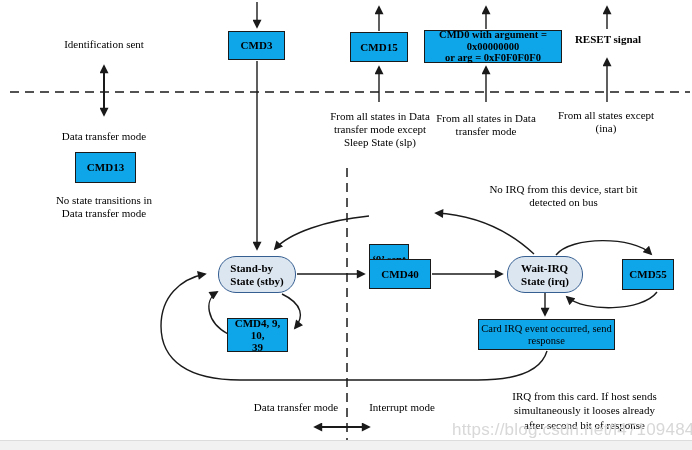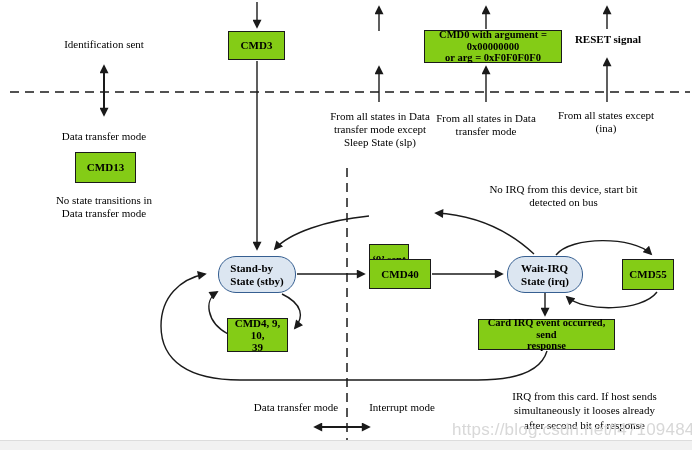--- a/index.html
+++ b/index.html
@@ -2,26 +2,26 @@
 <html><head>
 <meta charset="utf-8">
 <style>
   html,body{margin:0;padding:0;background:#fff;}
   #diagram{
     position:relative;width:692px;height:450px;background:#ffffff;
     font-family:"Liberation Serif", serif;color:#000;overflow:hidden;
   }
   #connectors{position:absolute;left:0;top:0;z-index:1;}
   .box{
-    position:absolute;z-index:2;border:1.5px solid #1a1a1a;background:#84cc16;
+    position:absolute;z-index:2;border:1.5px solid #1a1a1a;background:#0ea5e9;
     display:flex;align-items:center;justify-content:center;text-align:center;
     font-weight:bold;font-size:11px;line-height:1.12;white-space:pre-line;box-sizing:border-box;
   }
   .box.small{font-size:10.5px;}
-  .box.normal{font-weight:bold;}
+  .box.normal{font-weight:normal;}
   .state{
     position:absolute;z-index:2;border:1.5px solid #365f91;background:#dce6f1;
     border-radius:18px;display:flex;align-items:center;justify-content:center;
     font-weight:bold;font-size:11px;line-height:1.18;
     white-space:pre-line;box-sizing:border-box;
   }
   .lbl{
     position:absolute;z-index:2;font-size:11px;line-height:1.2;
     text-align:center;white-space:pre-line;
   }
@@ -77,20 +77,21 @@
       <path d="M547,351 C541,371 517,380 478,380 L240,380 C189,380 161,361 161,326 C161,297 180,279 205,274" marker-end="url(#ah)"></path>
     </g>
   </svg>
 
   <div class="lbl" style="left:54px;top:38px;width:100px;">Identification sent</div>
   <div class="lbl" style="left:54px;top:130px;width:100px;">Data transfer mode</div>
   <div class="lbl" style="left:250px;top:401px;width:92px;">Data transfer mode</div>
   <div class="lbl" style="left:360px;top:401px;width:84px;">Interrupt mode</div>
 
   <div class="box" style="left:228px;top:31px;width:57px;height:29px;">CMD3</div>
+  <div class="box" style="left:350px;top:32px;width:58px;height:30px;">CMD15</div>
   <div class="box small" style="left:424px;top:30px;width:138px;height:33px;">CMD0 with argument = 0x00000000
 or arg = 0xF0F0F0F0</div>
   <div class="box" style="left:75px;top:152px;width:61px;height:31px;">CMD13</div>
   <div class="box" style="left:369px;top:199px;width:40px;height:30px;margin-top:45px;">‘0’ sent</div>
   <div class="box" style="left:369px;top:259px;width:62px;height:30px;">CMD40</div>
   <div class="box" style="left:622px;top:259px;width:52px;height:31px;">CMD55</div>
   <div class="box" style="left:227px;top:318px;width:61px;height:34px;">CMD4, 9, 10,
 39</div>
   <div class="box small normal" style="left:478px;top:319px;width:137px;height:31px;">Card IRQ event occurred, send
 response</div>

